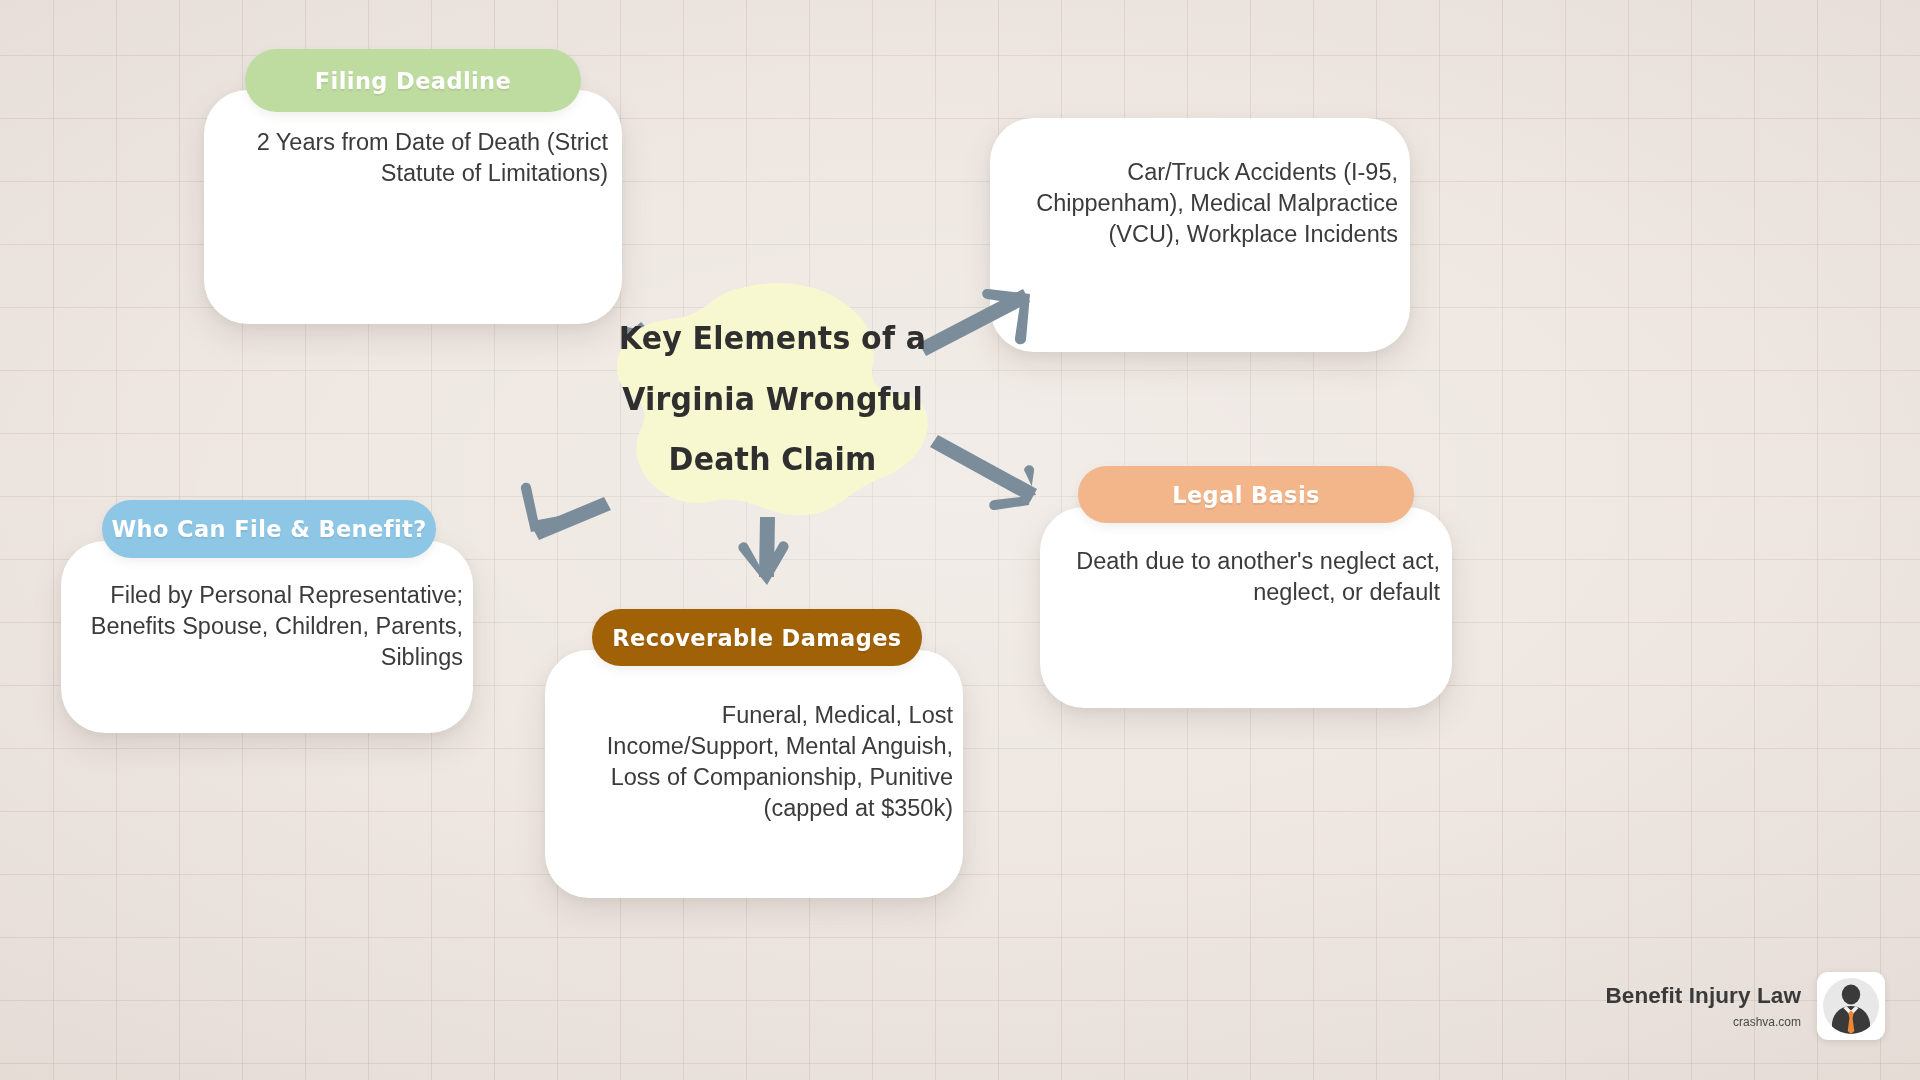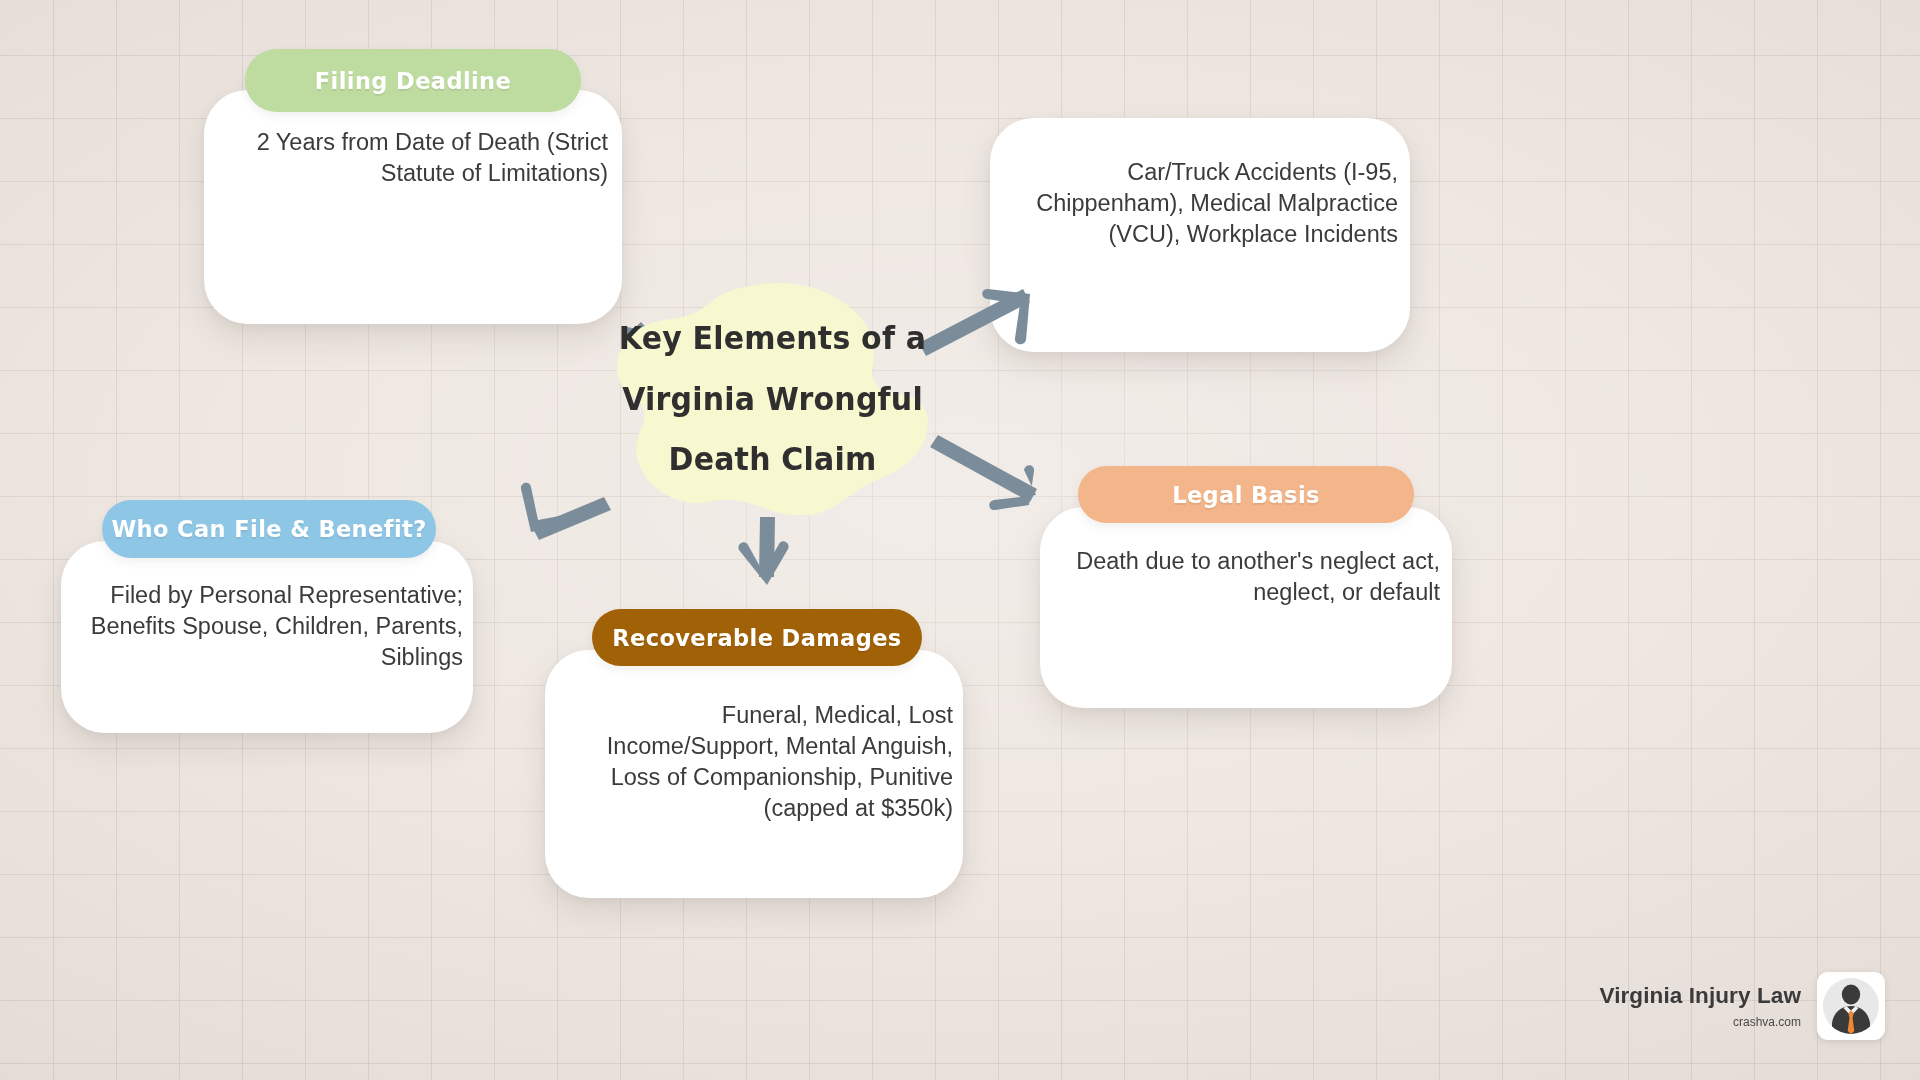--- a/index.html
+++ b/index.html
@@ -232,21 +232,21 @@
   </svg>
   <div id="center-label">
     <div class="line">Key Elements of a</div>
     <div class="line">Virginia Wrongful</div>
     <div class="line">Death Claim</div>
   </div>
 </div>
 
 <div id="branding">
   <div id="brand-texts">
-    <div id="brand-name">Virginia Injury Law</div>
+    <div id="brand-name">Benefit Injury Law</div>
     <div id="brand-url">crashva.com</div>
   </div>
   <div id="brand-avatar">
     <svg width="62" height="62" viewBox="0 0 62 62">
       <circle cx="31" cy="31" r="28" fill="#e8e8e8"></circle>
       <clipPath id="avclip">
           <circle cx="31" cy="31" r="28"></circle>
         </clipPath>
       <g clip-path="url(#avclip)">
         <ellipse cx="31" cy="19.5" rx="9.2" ry="10" fill="#3a3a3a"></ellipse>

